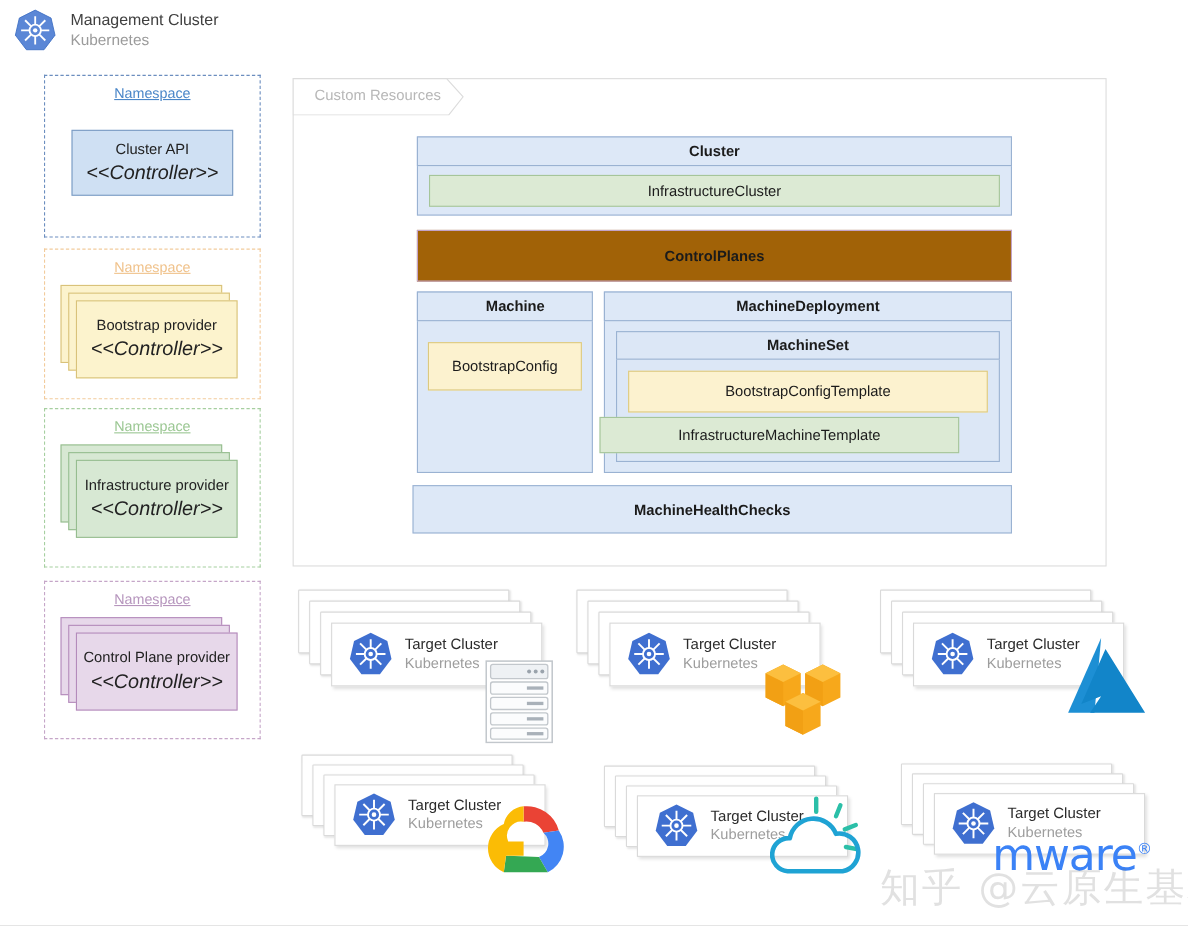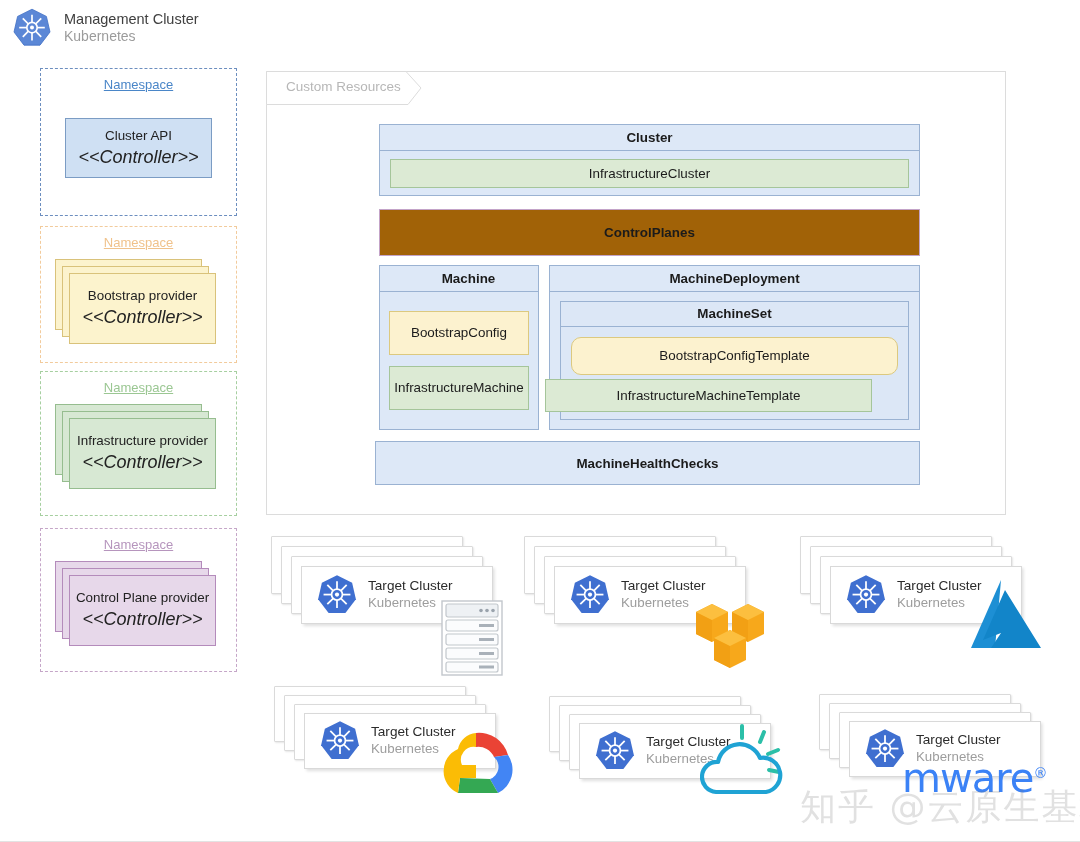--- a/index.html
+++ b/index.html
@@ -161,32 +161,29 @@
   <div class="box crPurple" style="left:379px;top:209px;width:541px;height:47px;">
     <div class="box-hd" style="padding-top:15px;">ControlPlanes</div>
   </div>
 
   <div class="box crBlue" style="left:379px;top:265px;width:160px;height:165px;"></div>
   <div class="box crBlue" style="left:379px;top:265px;width:160px;height:27px;border-bottom:1px solid #9ab2d2;"></div>
   <div class="box-hd" style="position:absolute;left:379px;top:271px;width:179px;">Machine</div>
   <div class="box crYellow" style="left:389px;top:311px;width:140px;height:44px;padding-top:13px;">
     <div class="box-lbl">BootstrapConfig</div>
   </div>
-  <div class="box crGreen" style="left:389px;top:366px;width:140px;height:44px;padding-top:13px;">
-    <div class="box-lbl">InfrastructureMachine</div>
-  </div>
 
   <div class="box crBlue" style="left:549px;top:265px;width:371px;height:165px;"></div>
   <div class="box crBlue" style="left:549px;top:265px;width:371px;height:27px;border-bottom:1px solid #9ab2d2;"></div>
   <div class="box-hd" style="position:absolute;left:549px;top:271px;width:371px;">MachineDeployment</div>
 
   <div class="box crBlue2" style="left:560px;top:301px;width:349px;height:119px;"></div>
   <div class="box crBlue2" style="left:560px;top:301px;width:349px;height:26px;border-bottom:1px solid #9ab2d2;"></div>
   <div class="box-hd" style="position:absolute;left:560px;top:306px;width:349px;">MachineSet</div>
-  <div class="box crYellow" style="left:571px;top:337px;width:327px;height:38px;padding-top:10px;border-radius:10px;">
+  <div class="box crYellow" style="left:571px;top:337px;width:327px;height:38px;padding-top:10px;">
     <div class="box-lbl">BootstrapConfigTemplate</div>
   </div>
   <div class="box crGreen" style="left:545px;top:379px;width:327px;height:33px;padding-top:8px;">
     <div class="box-lbl">InfrastructureMachineTemplate</div>
   </div>
 
   <div class="box crBlue" style="left:375px;top:441px;width:545px;height:44px;">
     <div class="box-hd" style="padding-top:14px;">MachineHealthChecks</div>
   </div>
 

